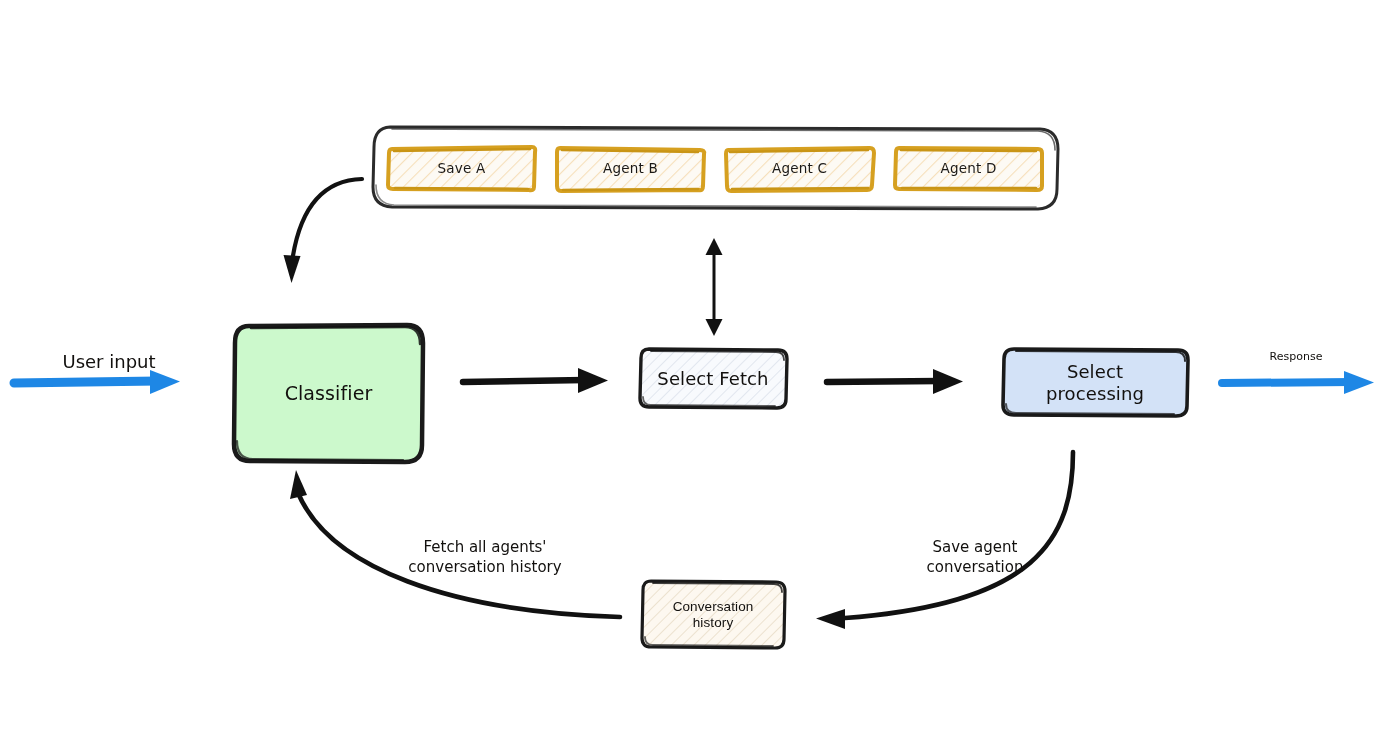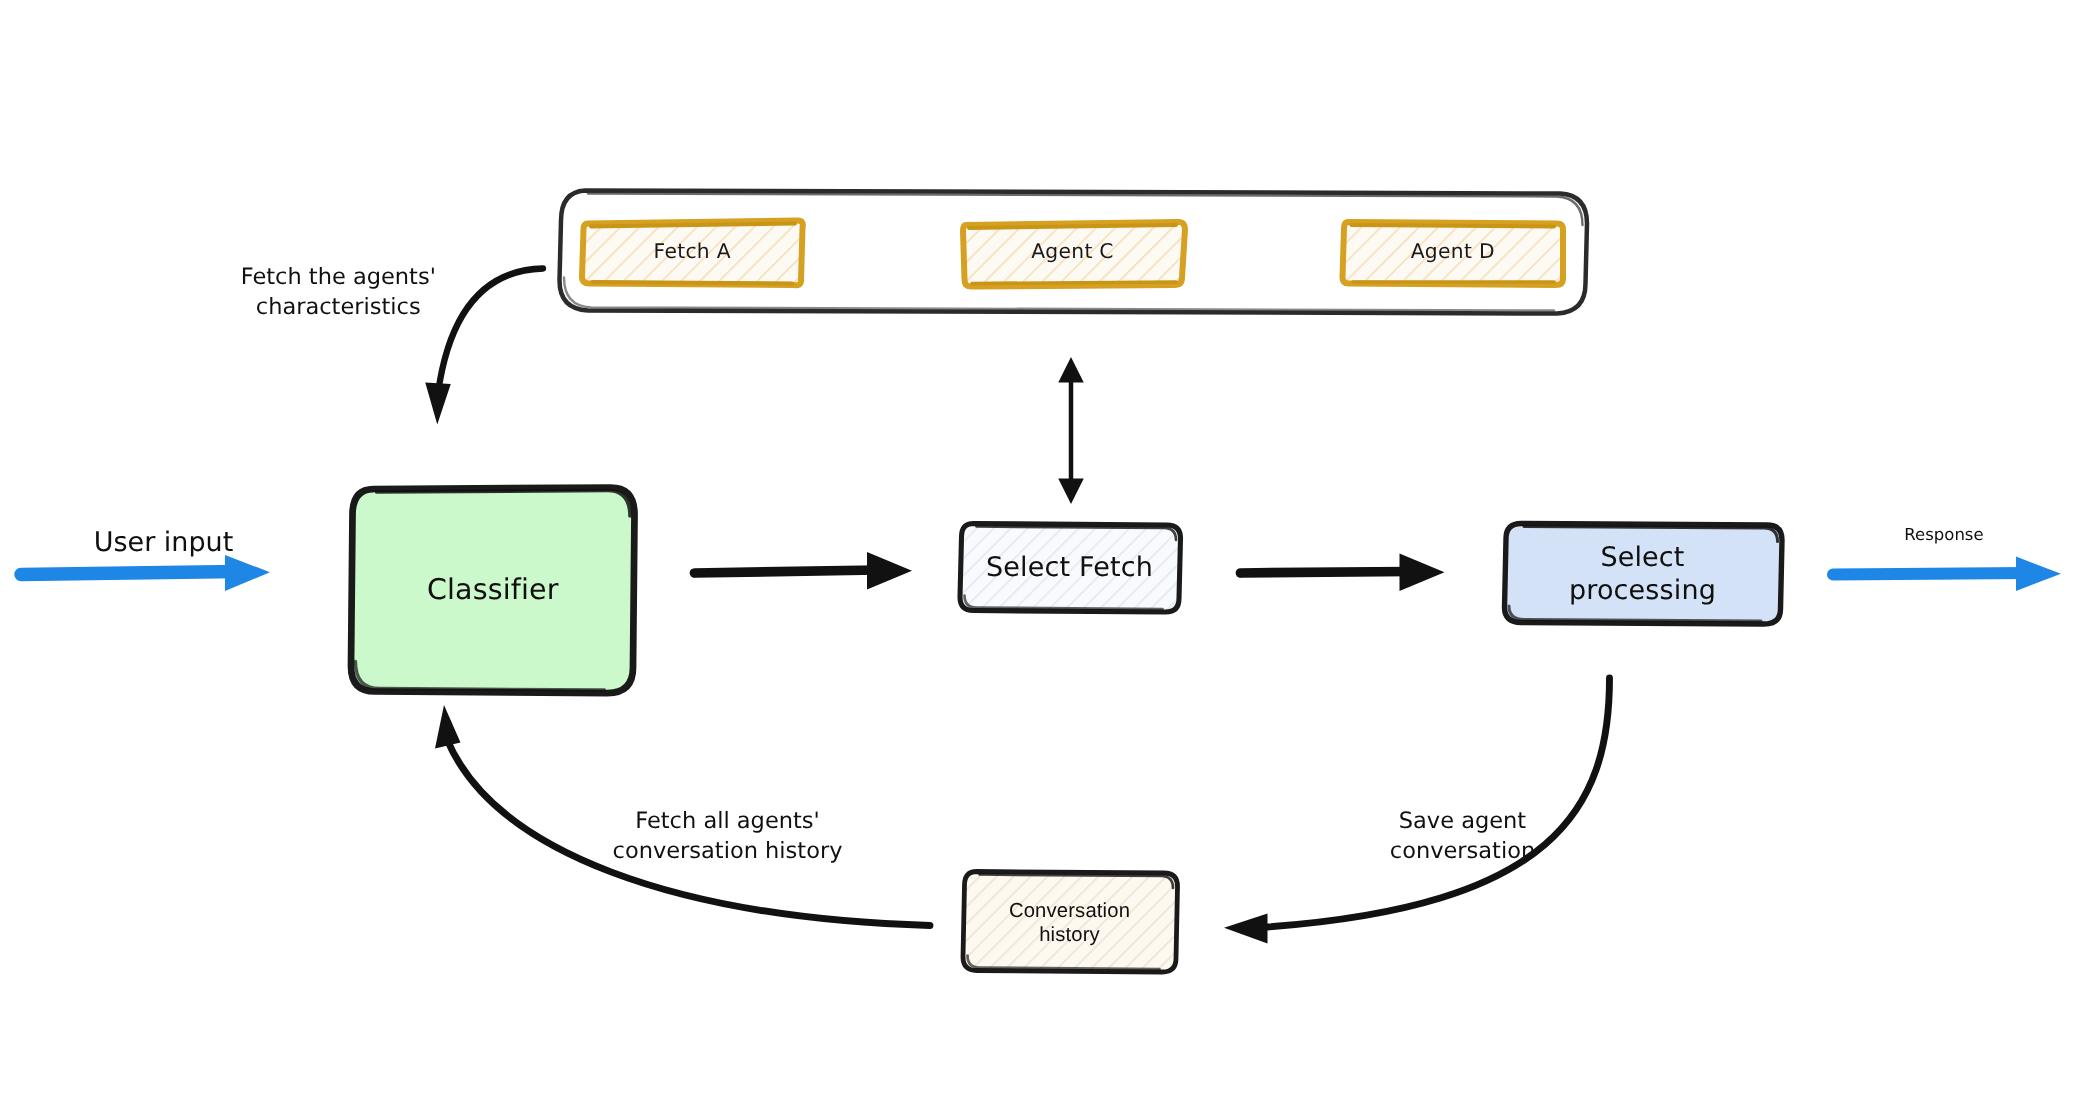--- a/index.html
+++ b/index.html
@@ -240,23 +240,33 @@
     <div class="agent-row">
 
       <div class="agent-chip">
         <svg viewBox="0 0 155 52" preserveAspectRatio="none" style="position:absolute;left:0;top:0;width:100%;height:100%;">
           <path d="M 8 7 L 148 5 Q 152 5 151 10 L 150 45 Q 150 49 145 48 L 9 47 Q 4 47 4 43 L 5 11 Q 5 7 8 7 Z" fill="#fdfaf4" stroke="none"></path>
           <path d="M 8 7 L 148 5 Q 152 5 151 10 L 150 45 Q 150 49 145 48 L 9 47 Q 4 47 4 43 L 5 11 Q 5 7 8 7 Z" fill="url(#hatch-amber)" opacity="0.55" stroke="none"></path>
           <path d="M 8 7 L 148 5 Q 152 5 151 10 L 150 45 Q 150 49 145 48 L 9 47 Q 4 47 4 43 L 5 11 Q 5 7 8 7 Z" fill="none" stroke="#d6a020" stroke-width="4" stroke-linejoin="round"></path>
           <path d="M 10 9 L 146 7" fill="none" stroke="#c99516" stroke-width="2.6" stroke-linecap="round"></path>
           <path d="M 11 46 L 144 47" fill="none" stroke="#c99516" stroke-width="2.6" stroke-linecap="round"></path>
         </svg>
-        <span class="chip-label">Fetch A</span>
+        <span class="chip-label">Save A</span>
       </div>
 
+      <div class="agent-chip">
+        <svg viewBox="0 0 155 52" preserveAspectRatio="none" style="position:absolute;left:0;top:0;width:100%;height:100%;">
+          <path d="M 7 6 L 147 8 Q 152 8 151 12 L 150 44 Q 150 49 146 48 L 8 49 Q 4 49 4 44 L 4 10 Q 4 6 7 6 Z" fill="#fdfaf4" stroke="none"></path>
+          <path d="M 7 6 L 147 8 Q 152 8 151 12 L 150 44 Q 150 49 146 48 L 8 49 Q 4 49 4 44 L 4 10 Q 4 6 7 6 Z" fill="url(#hatch-amber)" opacity="0.55" stroke="none"></path>
+          <path d="M 7 6 L 147 8 Q 152 8 151 12 L 150 44 Q 150 49 146 48 L 8 49 Q 4 49 4 44 L 4 10 Q 4 6 7 6 Z" fill="none" stroke="#d6a020" stroke-width="4" stroke-linejoin="round"></path>
+          <path d="M 9 8 L 145 10" fill="none" stroke="#c99516" stroke-width="2.6" stroke-linecap="round"></path>
+          <path d="M 10 48 L 145 47" fill="none" stroke="#c99516" stroke-width="2.4" stroke-linecap="round"></path>
+        </svg>
+        <span class="chip-label">Agent B</span>
+      </div>
 
       <div class="agent-chip">
         <svg viewBox="0 0 155 52" preserveAspectRatio="none" style="position:absolute;left:0;top:0;width:100%;height:100%;">
           <path d="M 6 8 L 148 6 Q 152 6 152 11 L 150 43 Q 150 48 145 48 L 9 49 Q 5 49 5 44 L 4 12 Q 4 8 6 8 Z" fill="#fdfaf4" stroke="none"></path>
           <path d="M 6 8 L 148 6 Q 152 6 152 11 L 150 43 Q 150 48 145 48 L 9 49 Q 5 49 5 44 L 4 12 Q 4 8 6 8 Z" fill="url(#hatch-amber)" opacity="0.55" stroke="none"></path>
           <path d="M 6 8 L 148 6 Q 152 6 152 11 L 150 43 Q 150 48 145 48 L 9 49 Q 5 49 5 44 L 4 12 Q 4 8 6 8 Z" fill="none" stroke="#d6a020" stroke-width="4" stroke-linejoin="round"></path>
           <path d="M 8 10 L 146 8" fill="none" stroke="#c99516" stroke-width="2.6" stroke-linecap="round"></path>
           <path d="M 10 47 L 146 46" fill="none" stroke="#c99516" stroke-width="2.4" stroke-linecap="round"></path>
         </svg>
         <span class="chip-label">Agent C</span>
@@ -311,22 +321,20 @@
       <path d="M 14 4 L 139 5 Q 148 5 148 14 L 147 62 Q 147 71 138 71 L 14 70 Q 5 70 5 61 L 6 13 Q 6 4 14 4 Z" fill="#fdf8f0" stroke="none"></path>
       <path d="M 14 4 L 139 5 Q 148 5 148 14 L 147 62 Q 147 71 138 71 L 14 70 Q 5 70 5 61 L 6 13 Q 6 4 14 4 Z" fill="url(#hatch-cream)" opacity="0.85" stroke="none"></path>
       <path d="M 14 4 L 139 5 Q 148 5 148 14 L 147 62 Q 147 71 138 71 L 14 70 Q 5 70 5 61 L 6 13 Q 6 4 14 4 Z" fill="none" stroke="#1a1a1a" stroke-width="3.2" stroke-linejoin="round"></path>
       <path d="M 16 6 L 137 7 Q 145 7 145 15" fill="none" stroke="#111111" stroke-width="1.8" stroke-linecap="round" opacity="0.8"></path>
       <path d="M 8 60 Q 8 68 16 68 L 136 69" fill="none" stroke="#111111" stroke-width="1.8" stroke-linecap="round" opacity="0.65"></path>
     </svg>
     <span class="node-label">Conversation
 history</span>
   </div>
 
-  <div class="annotation" id="label-fetch-characteristics">Fetch the agents'
-characteristics</div>
 
   <div class="annotation" id="label-user-input">User input</div>
 
   <div class="annotation" id="label-response">Response</div>
 
   <div class="annotation" id="label-save-conversation">Save agent
 conversation</div>
 
   <div class="annotation" id="label-fetch-history">Fetch all agents'
 conversation history</div>

